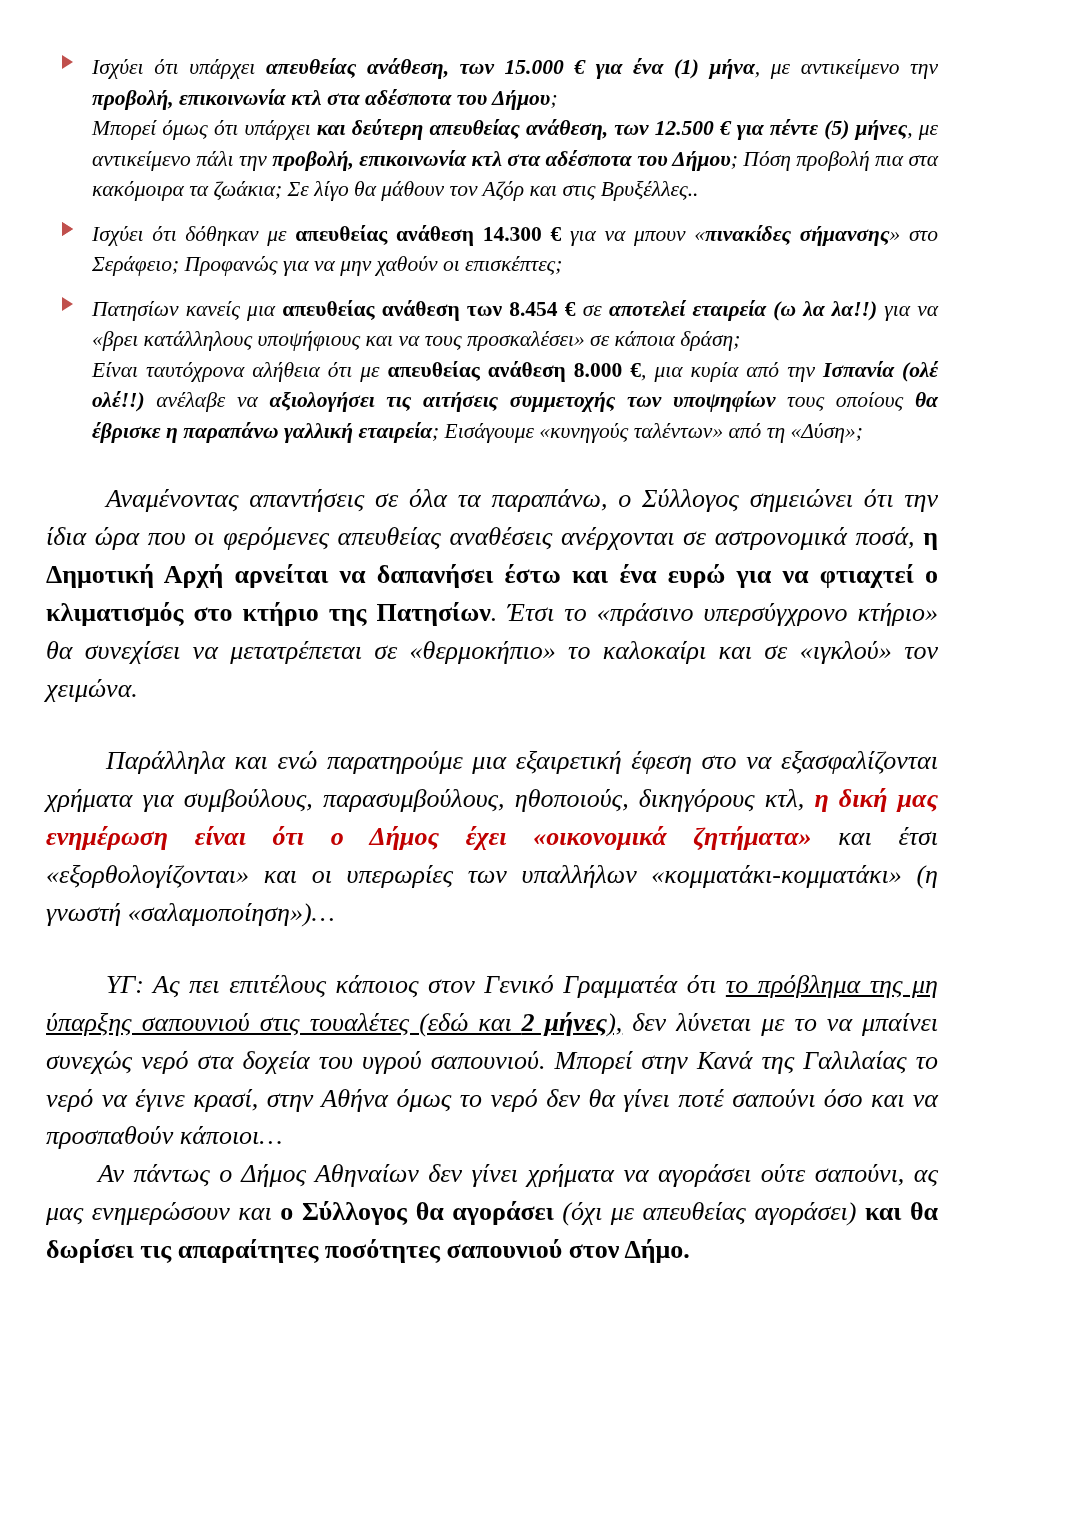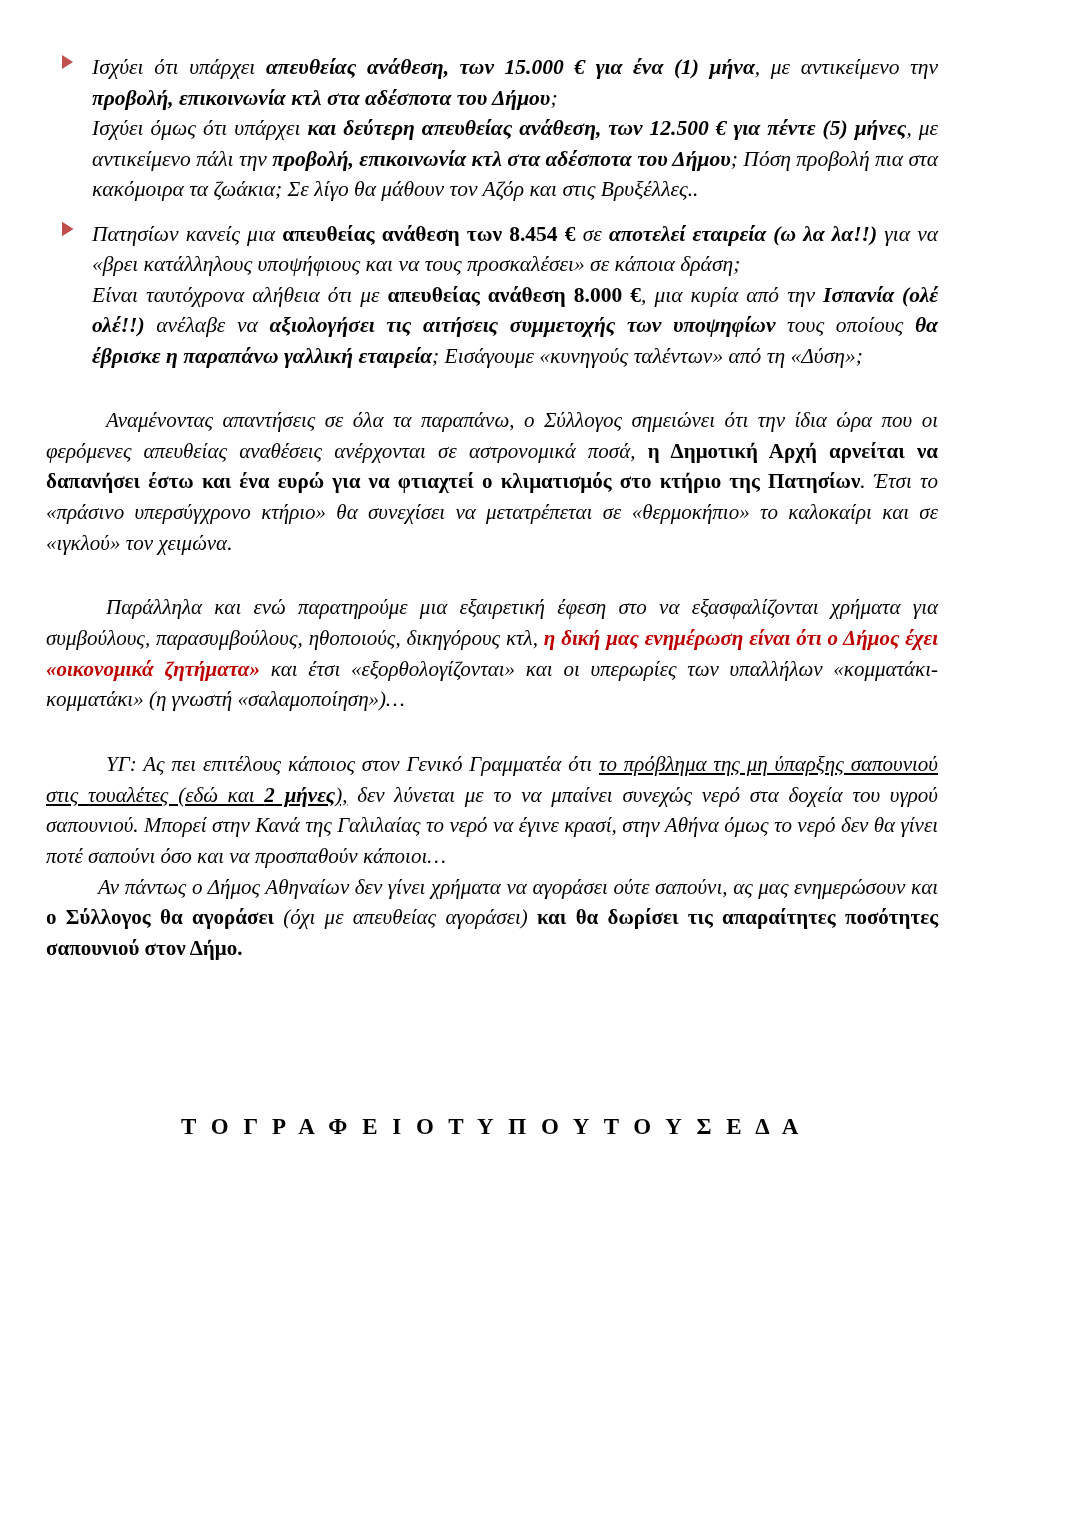--- a/index.html
+++ b/index.html
@@ -41,21 +41,21 @@
     left: 14px;
     top: 1px;
     color: #c0504d;
     font-size: 19px;
     line-height: 1.5;
   }
   .bullet-marker svg { display: block; }
 
   
   .para {
-    font-size: 21px;
+    font-size: 26px;
     line-height: 1.46;
     text-align: justify;
     text-indent: 60px;
     margin: 0;
   }
   .para.gap-large { margin-top: 34px; }
   .para.indent-small { text-indent: 52px; }
 
   
   .i { font-style: italic; }
@@ -83,37 +83,40 @@
   <ul class="bullets">
 
     <li class="bullet-item">
       <span class="bullet-marker">
         <svg width="16" height="18" viewBox="0 0 16 18" aria-hidden="true">
           <path d="M2 2 L13 9 L2 16 Z" fill="#c0504d"></path>
         </svg>
       </span>
       <span>
         <span class="i">Ισχύει ότι υπάρχει </span><span class="bi">απευθείας ανάθεση, των 15.000 € για ένα (1) μήνα</span><span class="i">, με αντικείμενο την </span><span class="bi">προβολή, επικοινωνία κτλ στα αδέσποτα του Δήμου</span><span class="i">;</span><br>
-        <span class="i">Ισχύει όμως ότι υπάρχει </span><span class="bi">και δεύτερη απευθείας ανάθεση, των 12.500 € για πέντε (5) μήνες</span><span class="i">, με αντικείμενο πάλι την </span><span class="bi">προβολή, επικοινωνία κτλ στα αδέσποτα του Δήμου</span><span class="i">; Πόση προβολή πια στα κακόμοιρα τα ζωάκια; Σε λίγο θα μάθουν τον Αζόρ και στις Βρυξέλλες..</span>
+        <span class="i">Μπορεί όμως ότι υπάρχει </span><span class="bi">και δεύτερη απευθείας ανάθεση, των 12.500 € για πέντε (5) μήνες</span><span class="i">, με αντικείμενο πάλι την </span><span class="bi">προβολή, επικοινωνία κτλ στα αδέσποτα του Δήμου</span><span class="i">; Πόση προβολή πια στα κακόμοιρα τα ζωάκια; Σε λίγο θα μάθουν τον Αζόρ και στις Βρυξέλλες..</span>
       </span>
     </li>
 
     <li class="bullet-item">
       <span class="bullet-marker">
         <svg width="16" height="18" viewBox="0 0 16 18" aria-hidden="true">
           <path d="M2 2 L13 9 L2 16 Z" fill="#c0504d"></path>
         </svg>
       </span>
     </li>
 
     <li class="bullet-item">
       <span class="bullet-marker">
         <svg width="16" height="18" viewBox="0 0 16 18" aria-hidden="true">
           <path d="M2 2 L13 9 L2 16 Z" fill="#c0504d"></path>
         </svg>
+      </span>
+      <span>
+        <span class="i">Ισχύει ότι δόθηκαν με </span><span class="b">απευθείας ανάθεση 14.300 €</span><span class="i"> για να μπουν «</span><span class="bi">πινακίδες σήμανσης</span><span class="i">» στο Σεράφειο; Προφανώς για να μην χαθούν οι επισκέπτες;</span>
       </span>
     </li>
 
     <li class="bullet-item">
       <span class="bullet-marker">
         <svg width="16" height="18" viewBox="0 0 16 18" aria-hidden="true">
           <path d="M2 2 L13 9 L2 16 Z" fill="#c0504d"></path>
         </svg>
       </span>
       <span>
@@ -133,15 +136,14 @@
   </p>
 
   <p class="para gap-large">
     <span class="i">ΥΓ: Ας πει επιτέλους κάποιος στον Γενικό Γραμματέα ότι </span><span class="i u">το πρόβλημα της μη ύπαρξης σαπουνιού στις τουαλέτες (εδώ και </span><span class="ub">2 μήνες</span><span class="i u">),</span><span class="i"> δεν λύνεται με το να μπαίνει συνεχώς νερό στα δοχεία του υγρού σαπουνιού. Μπορεί στην Κανά της Γαλιλαίας το νερό να έγινε κρασί, στην Αθήνα όμως το νερό δεν θα γίνει ποτέ σαπούνι όσο και να προσπαθούν κάποιοι…</span>
   </p>
 
   <p class="para indent-small">
     <span class="i">Αν πάντως ο Δήμος Αθηναίων δεν γίνει χρήματα να αγοράσει ούτε σαπούνι, ας μας ενημερώσουν και </span><span class="b">ο Σύλλογος θα αγοράσει</span><span class="i"> (όχι με απευθείας αγοράσει) </span><span class="b">και θα δωρίσει τις απαραίτητες ποσότητες σαπουνιού στον Δήμο.</span>
   </p>
 
-  <div class="signature">Τ Ο   Γ Ρ Α Φ Ε Ι Ο   Τ Υ Π Ο Υ   Τ Ο Υ   Σ Ε Δ Α</div>
 
 </div>
 
 </body></html>

